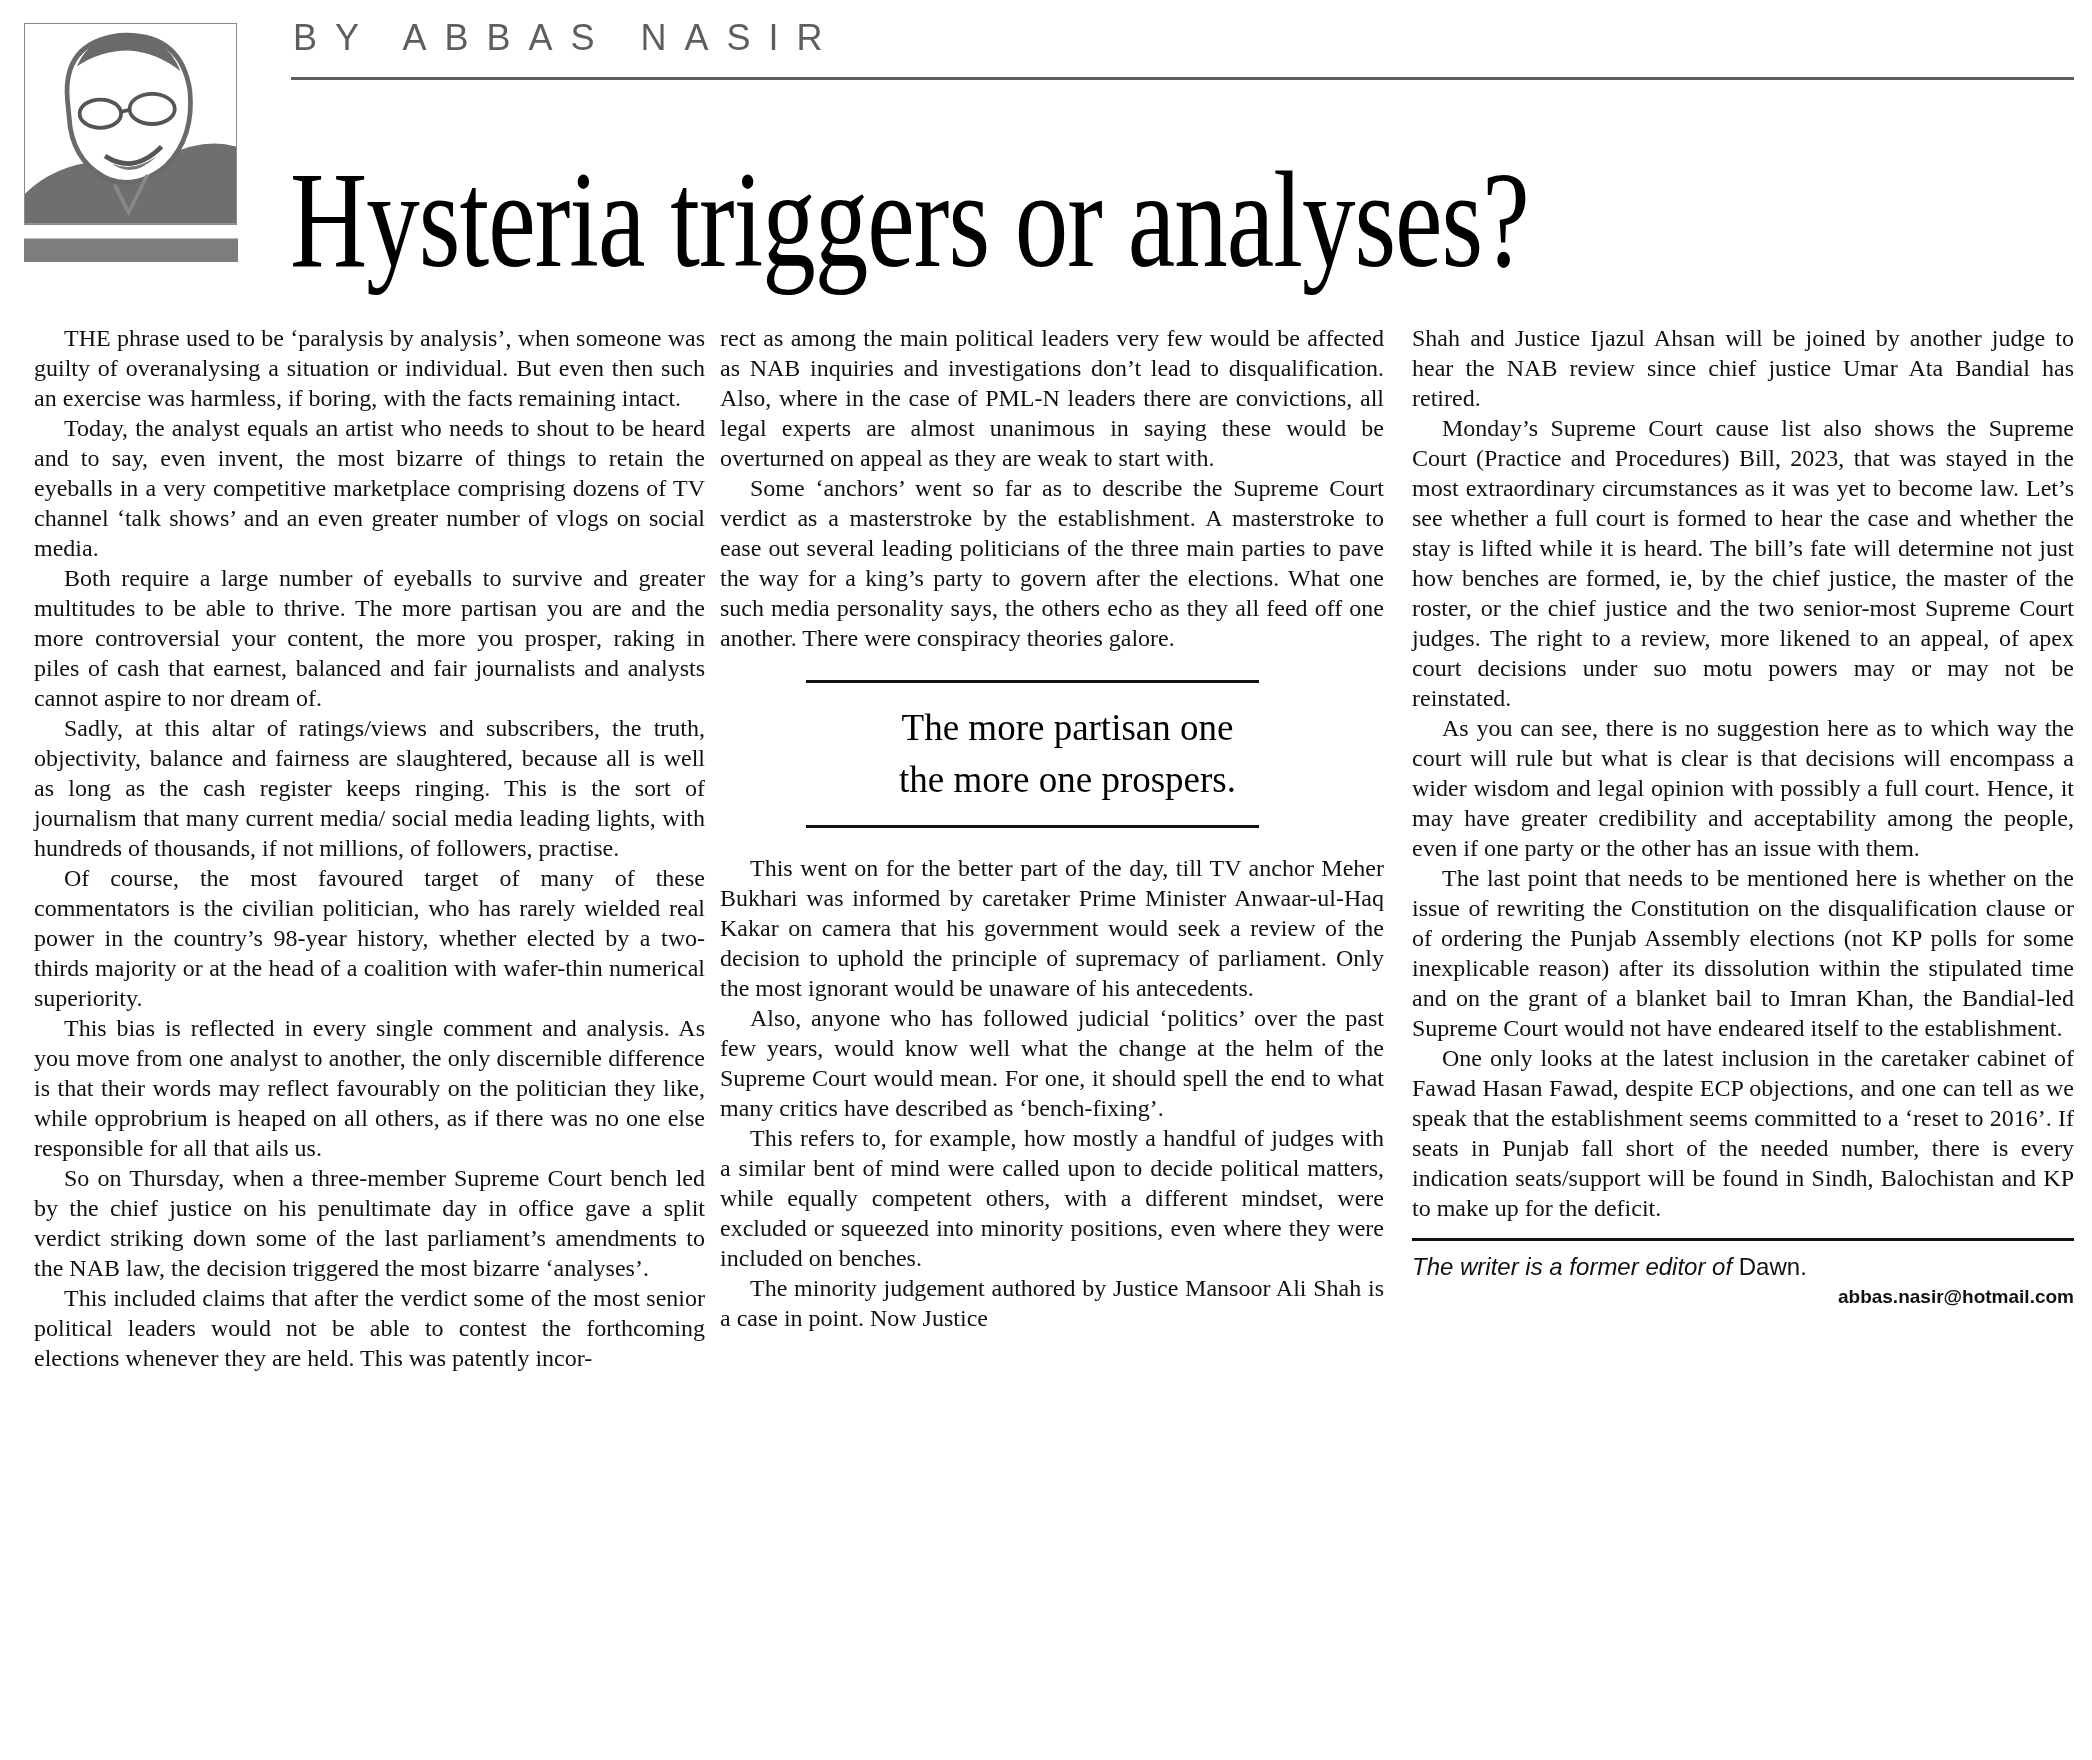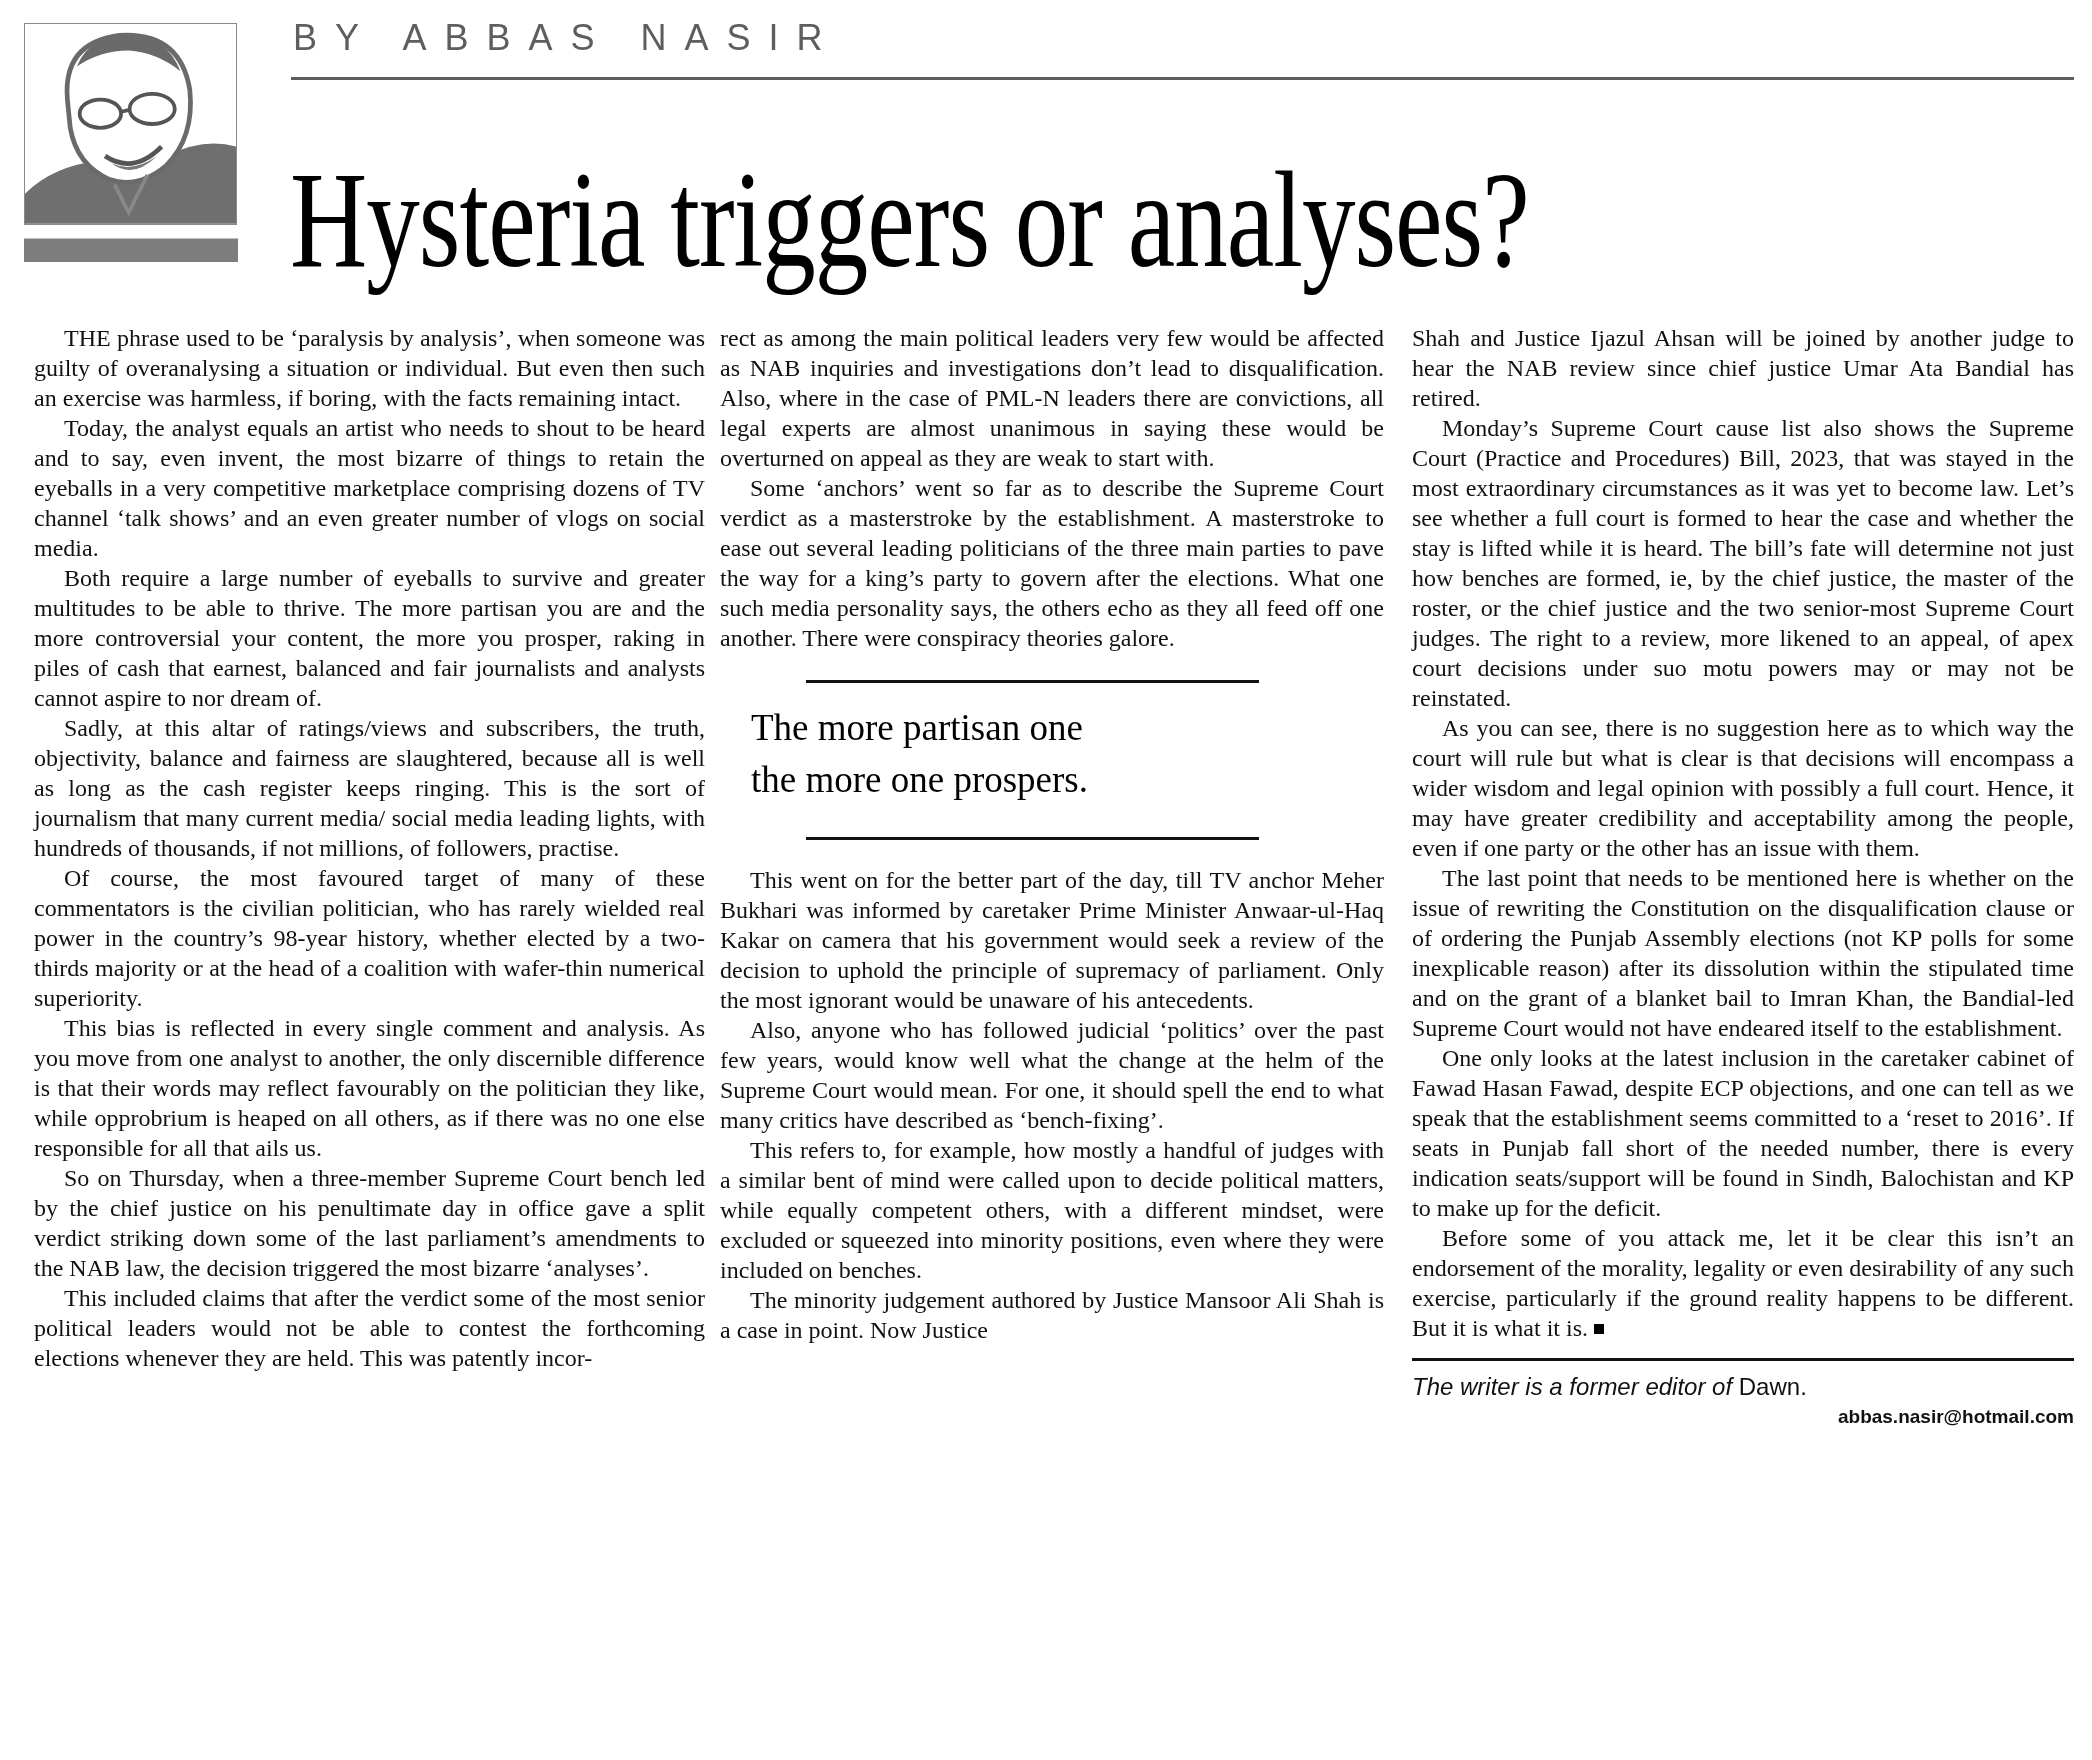--- a/index.html
+++ b/index.html
@@ -43,22 +43,22 @@
   .col-2 { left: 720px; width: 664px; }
   .col-3 { left: 1412px; width: 662px; }
   .column p { margin: 0; text-indent: 30px; }
   .column p.cont { text-indent: 0; }
   .pull-quote {
     margin: 27px 0 25px 0; padding: 0;
   }
   .pq-rule { height: 2.9px; background: #111; width: 453px; margin-left: 86px; }
   .pq-text {
     font-family: "Liberation Serif", "DejaVu Serif", serif;
-    font-size: 37px; line-height: 52px; color: #000; text-align: left;
-    padding: 19px 0 31px 31px; text-indent: 0;
+    font-size: 37px; line-height: 52px; color: #000; text-align: center;
+    padding: 19px 0 19px 31px; text-indent: 0;
   }
   .pq-text span { display: block; }
   .end-mark { display: inline-block; width: 10.5px; height: 10.5px; background: #000; margin-left: 5.7px; vertical-align: 1.9px; }
   .footer-rule { height: 2.9px; background: #111; margin: 15px 0 11.4px 0; width: 662px; }
   .footer-note {
     font-family: "Liberation Sans", "DejaVu Sans", sans-serif; font-size: 24px; line-height: 29.5px;
     text-align: left; text-indent: 0;
   }
   .footer-note .it { font-style: italic; }
   .footer-email {
@@ -125,19 +125,18 @@
   <p>This refers to, for example, how mostly a handful of judges with a similar bent of mind were called upon to decide political matters, while equally competent others, with a different mindset, were excluded or squeezed into minority positions, even where they were included on benches.</p>
   <p>The minority judgement authored by Justice Mansoor Ali Shah is a case in point. Now Justice</p>
 </div>
 
 <div class="column col-3">
   <p class="cont">Shah and Justice Ijazul Ahsan will be joined by another judge to hear the NAB review since chief justice Umar Ata Bandial has retired.</p>
   <p>Monday’s Supreme Court cause list also shows the Supreme Court (Practice and Procedures) Bill, 2023, that was stayed in the most extraordinary circumstances as it was yet to become law. Let’s see whether a full court is formed to hear the case and whether the stay is lifted while it is heard. The bill’s fate will determine not just how benches are formed, ie, by the chief justice, the master of the roster, or the chief justice and the two senior-most Supreme Court judges. The right to a review, more likened to an appeal, of apex court decisions under suo motu powers may or may not be reinstated.</p>
   <p>As you can see, there is no suggestion here as to which way the court will rule but what is clear is that decisions will encompass a wider wisdom and legal opinion with possibly a full court. Hence, it may have greater credibility and acceptability among the people, even if one party or the other has an issue with them.</p>
   <p>The last point that needs to be mentioned here is whether on the issue of rewriting the Constitution on the disqualification clause or of ordering the Punjab Assembly elections (not KP polls for some inexplicable reason) after its dissolution within the stipulated time and on the grant of a blanket bail to Imran Khan, the Bandial-led Supreme Court would not have endeared itself to the establishment.</p>
   <p>One only looks at the latest inclusion in the caretaker cabinet of Fawad Hasan Fawad, despite ECP objections, and one can tell as we speak that the establishment seems committed to a ‘reset to 2016’. If seats in Punjab fall short of the needed number, there is every indication seats/support will be found in Sindh, Balochistan and KP to make up for the deficit.</p>
-  <p><span>Before some of you attack me, let it be clear this isn’t an endorsement of the morality, legality or even desirability of any such exercise, particularly if the ground reality happens to be different. But it is what it is.</span><span class="end-mark"></span></p>
 
   <div class="footer-rule"></div>
   <div class="footer-note"><span class="it">The writer is a former editor of </span><span>Dawn.</span></div>
   <div class="footer-email">abbas.nasir@hotmail.com</div>
 </div>
 
 
 </body></html>

